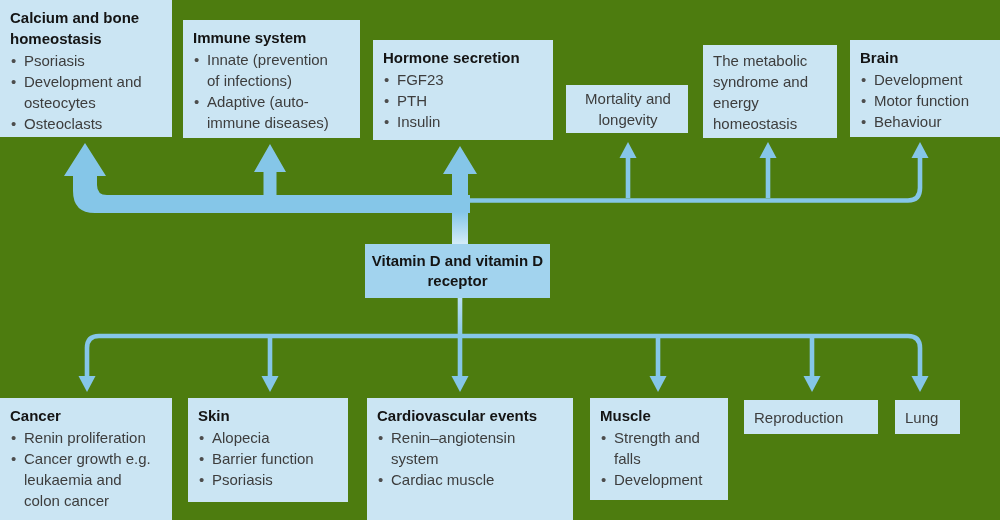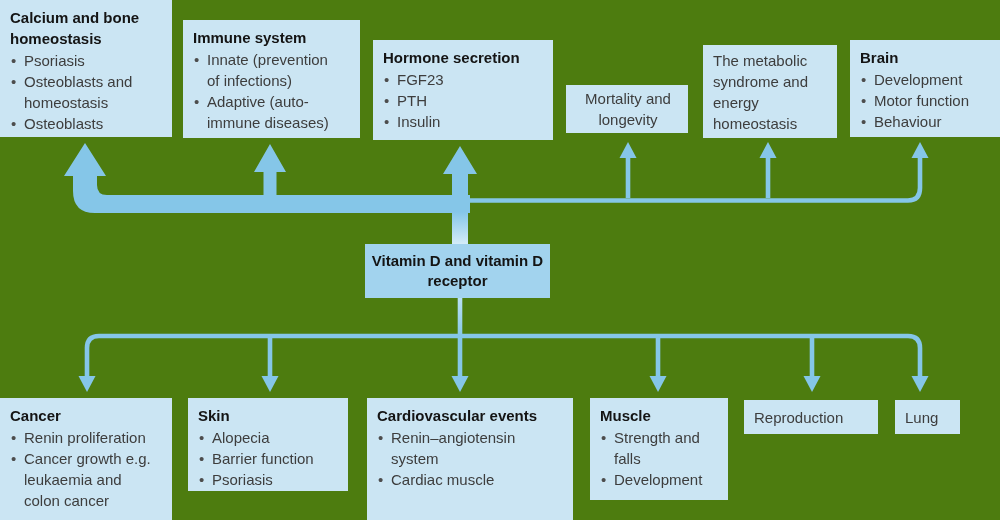--- a/index.html
+++ b/index.html
@@ -77,22 +77,22 @@
     <path class="ar" d="M460,392 L451.5,376 L468.5,376 Z"></path>
     <path class="ar" d="M658,392 L649.5,376 L666.5,376 Z"></path>
     <path class="ar" d="M812,392 L803.5,376 L820.5,376 Z"></path>
     <path class="ar" d="M920,392 L911.5,376 L928.5,376 Z"></path>
   </svg>
 
   <div class="box" style="left:0;top:3;width:172px;height:137px;">
     <div class="box-title">Calcium and bone homeostasis</div>
     <ul class="bullets">
       <li>Psoriasis</li>
-      <li>Osteoblasts and homeostasis</li>
-      <li>Osteoblasts</li>
+      <li>Development and osteocytes</li>
+      <li>Osteoclasts</li>
     </ul>
   </div>
 
   <div class="box" style="left:183px;top:20px;width:177px;height:118px;padding-right:20px;">
     <div class="box-title">Immune system</div>
     <ul class="bullets">
       <li>Innate (prevention of infections)</li>
       <li>Adaptive (auto-immune diseases)</li>
     </ul>
   </div>
@@ -128,21 +128,21 @@
   </div>
 
   <div class="box" style="left:0;top:398px;width:172px;height:122px;padding-right:18px;">
     <div class="box-title">Cancer</div>
     <ul class="bullets">
       <li>Renin proliferation</li>
       <li>Cancer growth e.g. leukaemia and colon cancer</li>
     </ul>
   </div>
 
-  <div class="box" style="left:188px;top:398px;width:160px;height:93px;">
+  <div class="box" style="left:188px;top:398px;width:160px;height:104px;">
     <div class="box-title">Skin</div>
     <ul class="bullets">
       <li>Alopecia</li>
       <li>Barrier function</li>
       <li>Psoriasis</li>
     </ul>
   </div>
 
   <div class="box" style="left:367px;top:398px;width:206px;height:122px;">
     <div class="box-title">Cardiovascular events</div>

